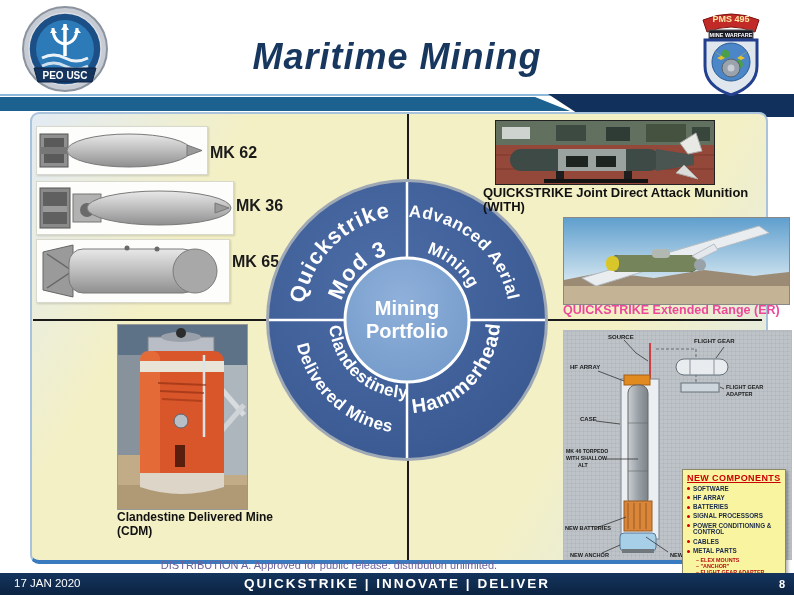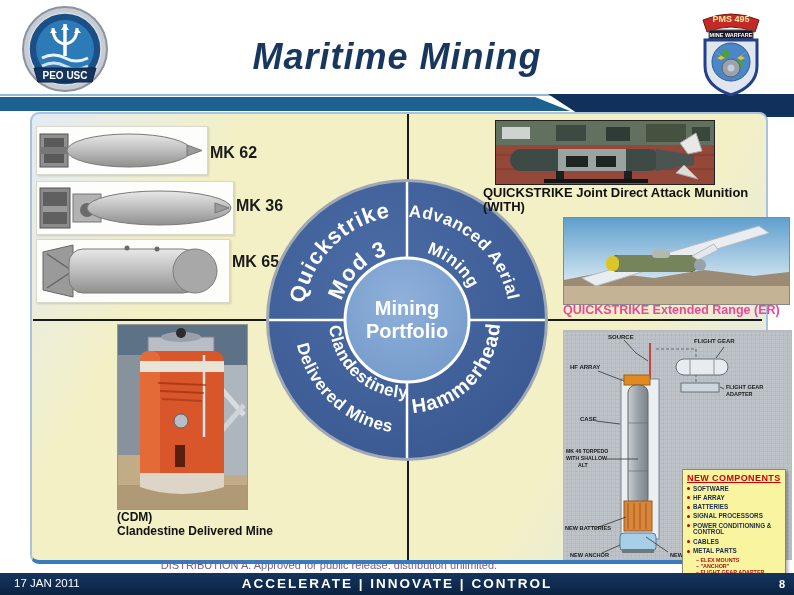--- a/index.html
+++ b/index.html
@@ -163,22 +163,22 @@
     <rect x="22" y="148" width="84" height="14" fill="#ddd6c8"></rect>
     <path d="M22 162 Q63 176 106 162 L106 156 L22 156 Z" fill="#ddd6c8"></path>
     <line x1="86" y1="30" x2="86" y2="112" stroke="#dfe3e6" stroke-width="2.5"></line>
     <circle cx="63" cy="96" r="7" fill="#b8bec6" stroke="#5c636e"></circle>
     <rect x="57" y="120" width="10" height="22" fill="#5a1e0e"></rect>
     <line x1="40" y1="58" x2="88" y2="60" stroke="#8c2d10" stroke-width="2" opacity=".6"></line>
     <line x1="42" y1="66" x2="86" y2="68" stroke="#8c2d10" stroke-width="2" opacity=".6"></line>
     <line x1="44" y1="74" x2="84" y2="76" stroke="#8c2d10" stroke-width="2" opacity=".5"></line>
   </svg>
   <div id="cdm-caption">
+    <div>Clandestine  Delivered  Mine</div>
     <div>(CDM)</div>
-    <div>Clandestine  Delivered  Mine</div>
   </div>
 
   <svg id="donut" viewBox="0 0 300 300">
     <defs>
       <radialGradient id="gdonut" cx=".4" cy=".35" r=".9">
         <stop offset="0" stop-color="#4c6ca6"></stop>
           <stop offset="1" stop-color="#35548c"></stop>
       </radialGradient>
       <radialGradient id="gcenter" cx=".45" cy=".35" r=".9">
         <stop offset="0" stop-color="#8fb0da"></stop>
@@ -374,18 +374,18 @@
 
           <div class="nc-sub">ARRAY</div>
 
           <div class="nc-sub">BATTERY MOUNTS</div>
         </div>
     </div>
   </div>
 
   <div id="distribution">DISTRIBUTION A. Approved for public release: distribution unlimited.</div>
   <div id="footer">
-    <div id="footer-date">17 JAN 2011</div>
-    <div id="footer-motto">ACCELERATE | INNOVATE | CONTROL</div>
+    <div id="footer-date">17 JAN 2020</div>
+    <div id="footer-motto">QUICKSTRIKE | INNOVATE | DELIVER</div>
     <div id="footer-page">8</div>
   </div>
 
 </div>
 
 </body></html>

